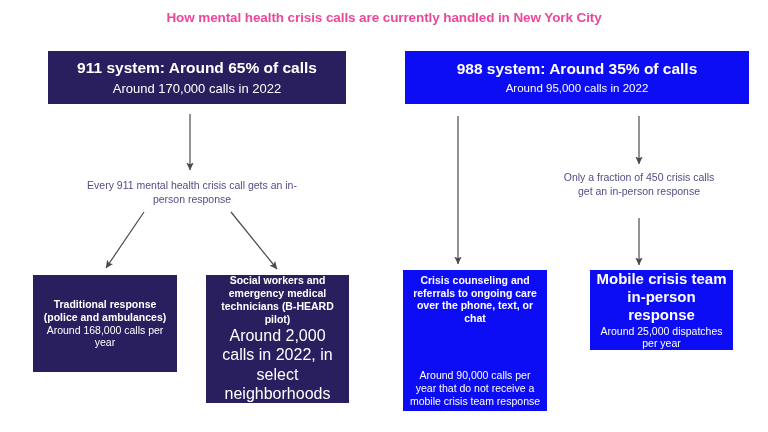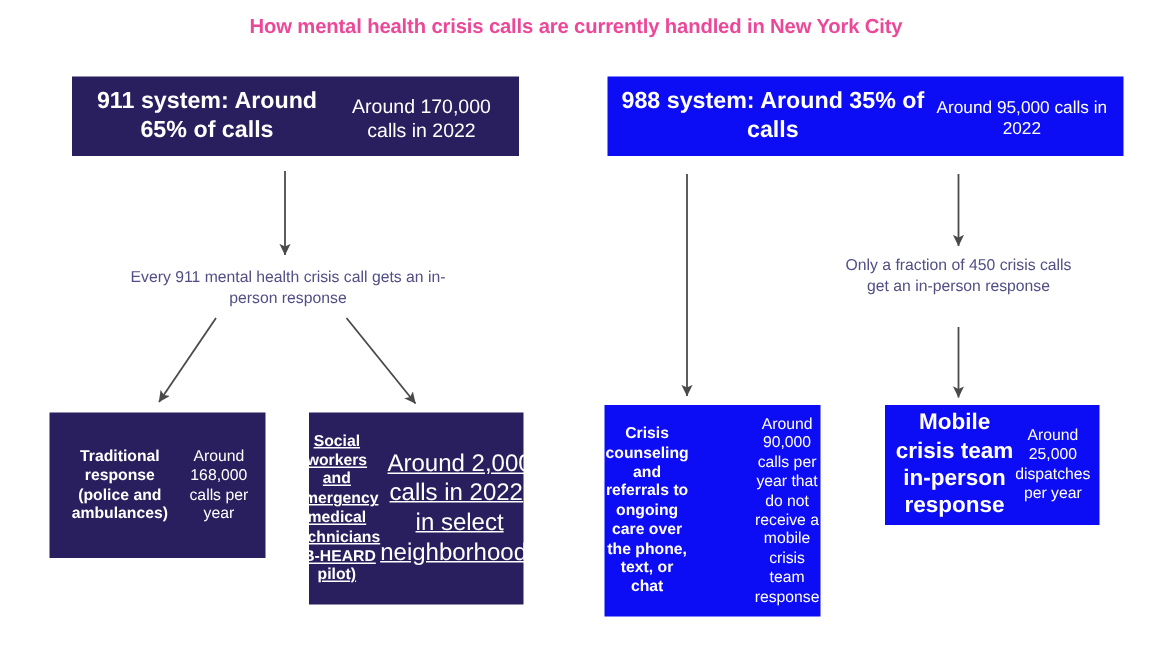--- a/index.html
+++ b/index.html
@@ -32,21 +32,21 @@
     font-size: 13.5px;
     font-weight: bold;
     color: #ec4899;
     letter-spacing: -0.1px;
   }
 
   .box {
     position: absolute;
     box-sizing: border-box;
     display: flex;
-    flex-direction: row;
+    flex-direction: column;
     align-items: center;
     justify-content: center;
     text-align: center;
     color: #ffffff;
     line-height: 1.22;
     padding: 4px 6px;
   }
   .box.navy { background: #2a1f5e; }
   .box.blue { background: #0c0cf5; }
 
@@ -71,21 +71,21 @@
   #box-988 .sub { font-size: 11.5px; margin-top: 3px; }
 
   
   #box-traditional {
     left: 33px; top: 275px; width: 144px; height: 97px;
   }
   #box-traditional .hdr { font-size: 10.5px; }
   #box-traditional .sub { font-size: 10.5px; }
 
   #box-social {
-    left: 206px; top: 275px; width: 143px; height: 128px; text-decoration: underline;
+    left: 206px; top: 275px; width: 143px; height: 128px;
   }
   #box-social .hdr { font-size: 10.5px; }
   #box-social .sub { font-size: 16px; }
 
   #box-counseling {
     left: 403px; top: 270px; width: 144px; height: 141px; gap: 44px;
   }
   #box-counseling .hdr { font-size: 10.5px; }
   #box-counseling .sub { font-size: 10.5px; }
 

